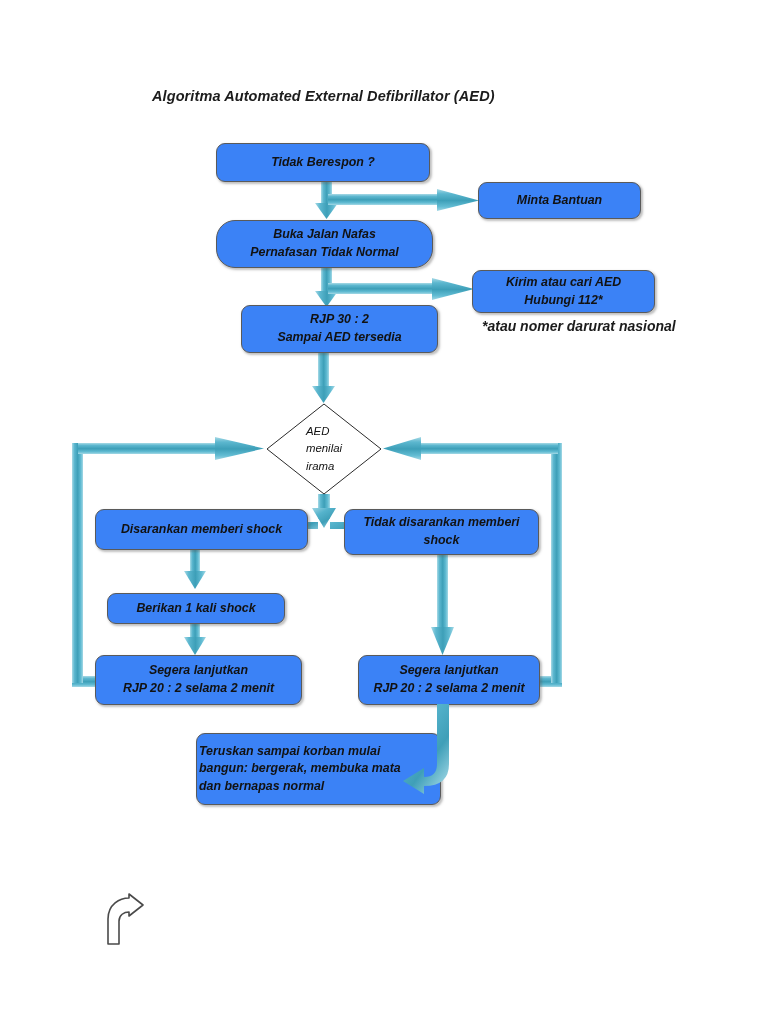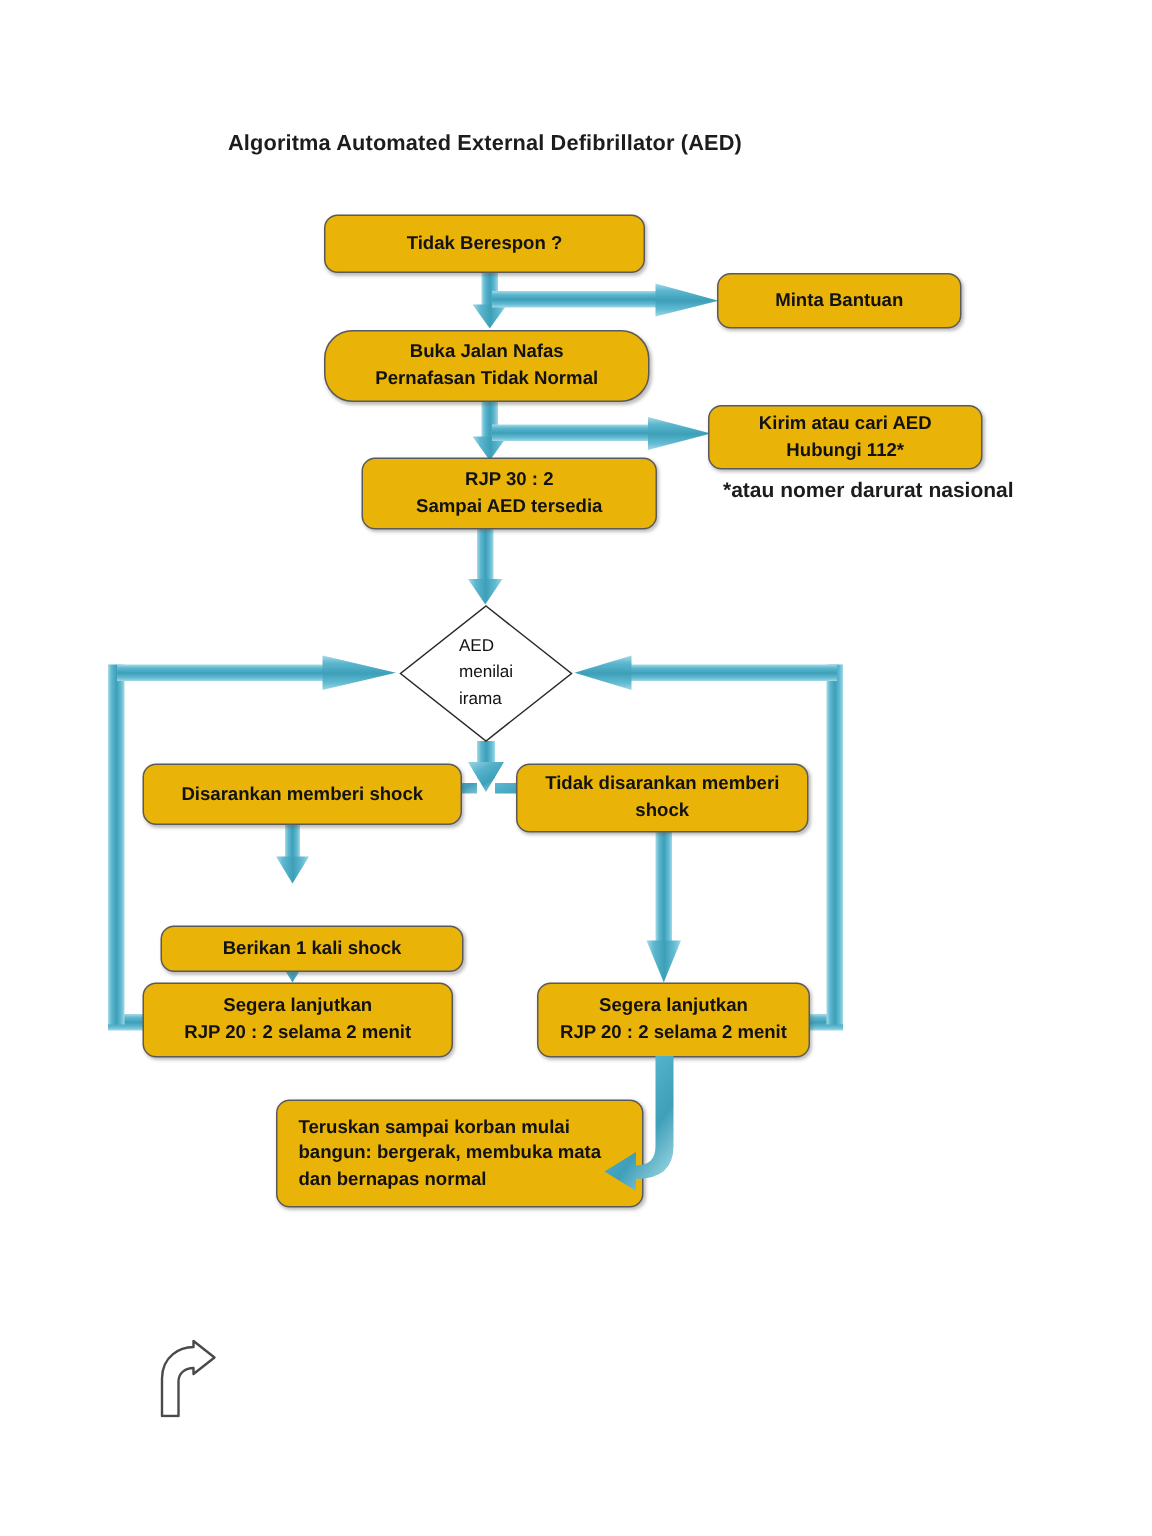--- a/index.html
+++ b/index.html
@@ -13,52 +13,54 @@
     position: relative;
     overflow: hidden;
     font-family: "Liberation Sans", sans-serif;
     color: #1a1a1a;
   }
   #canvas {
     position: absolute;
     left: 0; top: 0;
     width: 768px;
     height: 1024px;
+    font-style: italic;
   }
   .title {
     position: absolute;
     left: 152px;
     top: 88px;
     font-size: 14.5px;
     font-weight: bold;
     letter-spacing: 0.1px;
     color: #1c1c1c;
     white-space: nowrap;
   }
   .node {
     position: absolute;
     box-sizing: border-box;
-    background: #eab308;
+    background: #3b82f6;
     border: 1.3px solid #5a5a5a;
     border-radius: 9px;
     display: flex;
     align-items: center;
     justify-content: center;
     text-align: center;
     font-size: 12.4px;
     font-weight: bold;
     line-height: 1.42;
     color: #121212;
     box-shadow: 1.2px 1.4px 2.2px rgba(90,90,90,0.38);
     z-index: 5;
   }
   .node.left-text {
     justify-content: flex-start;
     text-align: left;
-    padding-left: 14px;
+    padding-left: 2px;
+    margin-left: 12px;
   }
   .diamond-wrap {
     position: absolute;
     z-index: 5;
   }
   .diamond-label {
     position: absolute;
     left: 0;
     top: 0;
     width: 100%;
@@ -189,21 +191,21 @@
       <div class="node" style="left: 216px; top: 143px; width: 214px; height: 39px;">Tidak Berespon ?</div>
       <div class="node" style="left: 478px; top: 182px; width: 163px; height: 37px;">Minta Bantuan</div>
       <div class="node" style="left: 216px; top: 220px; width: 217px; height: 48px; border-radius: 19px;">Buka Jalan Nafas<br>Pernafasan Tidak Normal</div>
       <div class="node" style="left: 472px; top: 270px; width: 183px; height: 43px;">Kirim atau cari AED<br>Hubungi 112*</div>
       <div class="node" style="left: 241px; top: 305px; width: 197px; height: 48px;">RJP 30 : 2<br>Sampai AED tersedia</div>
       <div class="diamond-wrap" style="left: 266px; top: 403px; width: 116px; height: 92px;"><svg width="116" height="92" viewBox="0 0 116 92">
           <polygon points="58,1 115,46 58,91 1,46" fill="#ffffff" stroke="#2b2b2b" stroke-width="1"></polygon>
         </svg><div class="diamond-label">AED<br>menilai<br>irama</div></div>
       <div class="node" style="left: 95px; top: 509px; width: 213px; height: 41px;">Disarankan memberi shock</div>
       <div class="node" style="left: 344px; top: 509px; width: 195px; height: 46px;">Tidak disarankan memberi<br>shock</div>
-      <div class="node" style="left: 107px; top: 617px; width: 202px; height: 31px;">Berikan 1 kali shock</div>
+      <div class="node" style="left: 107px; top: 593px; width: 178px; height: 31px;">Berikan 1 kali shock</div>
       <div class="node" style="left: 95px; top: 655px; width: 207px; height: 50px;">Segera lanjutkan<br>RJP 20 : 2 selama 2 menit</div>
       <div class="node" style="left: 358px; top: 655px; width: 182px; height: 50px;">Segera lanjutkan<br>RJP 20 : 2 selama 2 menit</div>
       <div class="node left-text" style="left: 184px; top: 733px; width: 245px; height: 72px;">Teruskan sampai korban mulai<br>bangun: bergerak, membuka mata<br>dan bernapas normal</div>
     </div>
 
   <svg class="arrows arrows-top" viewBox="0 0 768 1024">
     <g>
       <path d="M 443 704 L 443 764 Q 443 783 424 783 L 443 783 Z" fill="none"></path>
       <path d="M 437 704 L 437 764 Q 437 777 424 777 L 424 768 L 403 781 L 424 794 L 424 786 Q 449 786 449 764 L 449 704 Z" fill="url(#gDiag)"></path>
     </g>

